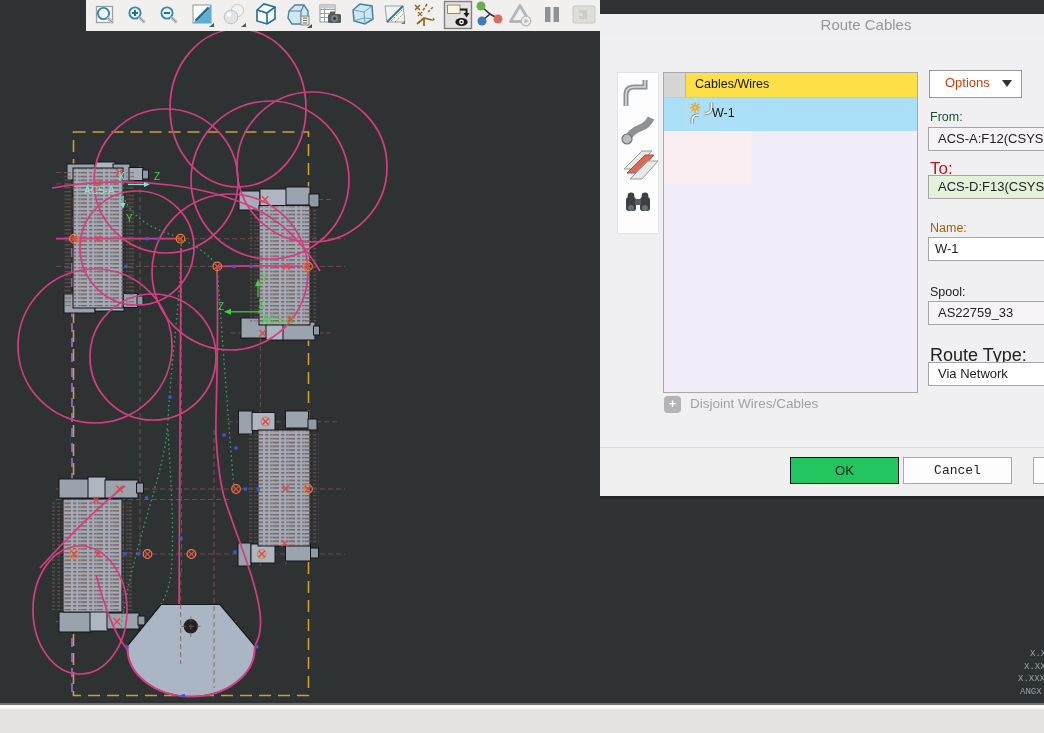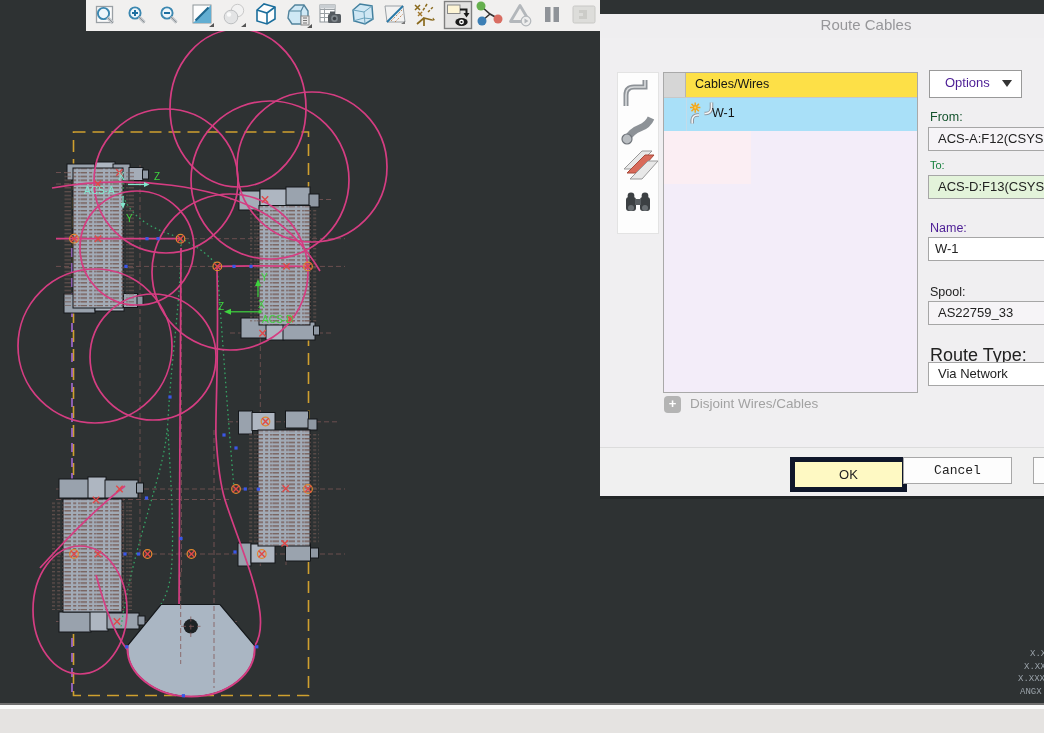--- a/index.html
+++ b/index.html
@@ -380,38 +380,38 @@
       </svg>
       <div class="abs" style="left:48px;top:8px;font-size:12.5px;color:#151515;">W-1</div>
     </div>
     <div class="abs" style="left:0;top:58px;width:87px;height:53px;background:#fbeef3;"></div>
   </div>
 
   <div class="abs" style="left:64px;top:382px;width:17px;height:17px;background:#b4b4b4;border-radius:4px;color:#fff;font-size:13px;font-weight:bold;text-align:center;line-height:16px;">+</div>
   <div class="abs" style="left:90px;top:382px;font-size:13.5px;color:#a2a2a2;">Disjoint Wires/Cables</div>
 
   <div class="abs" style="left:329px;top:56px;width:91px;height:26px;background:#fff;border:1px solid #999;">
-    <div class="abs" style="left:15px;top:4px;font-size:13px;color:#4c1d95;">Options</div>
+    <div class="abs" style="left:15px;top:4px;font-size:13px;color:#c2410c;">Options</div>
     <svg class="abs" style="left:72px;top:9px;" width="11" height="8">
         <path d="M0,0 h10 l-5,7 z" fill="#333"></path>
       </svg>
   </div>
 
   <div class="abs" style="left:330px;top:96px;font-size:12.5px;color:#14532d;">From:</div>
   <div class="abs" style="left:328px;top:113px;width:116px;height:22px;background:#f6f4f7;border:1px solid #a6a6a6;border-right:none;font-size:13px;color:#222;line-height:22px;padding-left:9px;">ACS-A:F12(CSYS</div>
-  <div class="abs" style="left:330px;top:145px;font-size:11px;color:#15803d;">To:</div>
+  <div class="abs" style="left:330px;top:145px;font-size:17px;color:#b91c1c;">To:</div>
   <div class="abs" style="left:328px;top:161px;width:116px;height:22px;background:#e3f3da;border:1px solid #a6a6a6;border-right:none;font-size:13px;color:#222;line-height:22px;padding-left:9px;">ACS-D:F13(CSYS</div>
-  <div class="abs" style="left:330px;top:207px;font-size:12.5px;color:#4c1d95;">Name:</div>
+  <div class="abs" style="left:330px;top:207px;font-size:12.5px;color:#a16207;">Name:</div>
   <div class="abs" style="left:328px;top:223px;width:116px;height:22px;background:#ffffff;border:1px solid #a6a6a6;border-right:none;font-size:13px;color:#222;line-height:22px;padding-left:6px;">W-1</div>
   <div class="abs" style="left:330px;top:271px;font-size:12.5px;color:#222;">Spool:</div>
   <div class="abs" style="left:328px;top:287px;width:116px;height:22px;background:#f6f4f7;border:1px solid #a6a6a6;border-right:none;font-size:13px;color:#222;line-height:22px;padding-left:9px;">AS22759_33</div>
   <div class="abs" style="left:330px;top:331px;font-size:18px;color:#222;">Route Type:</div>
   <div class="abs" style="left:328px;top:348px;width:116px;height:22px;background:#ffffff;border:1px solid #a6a6a6;border-right:none;font-size:13px;color:#222;line-height:22px;padding-left:9px;">Via Network</div>
 
   <div class="abs" style="left:0;top:433px;width:444px;height:45px;background:#f0f0f0;border-top:1px solid #dcdcdc;"></div>
-  <div class="abs" style="left:190px;top:443px;width:107px;height:25px;background:#fef9c3;border:5px solid #0f172a;font-size:13px;color:#222;text-align:center;line-height:25px;">OK</div>
+  <div class="abs" style="left:190px;top:443px;width:107px;height:25px;background:#22c55e;border:1px solid #0f172a;font-size:13px;color:#222;text-align:center;line-height:25px;">OK</div>
   <div class="abs" style="left:303px;top:443px;width:107px;height:25px;background:#fdfdfd;border:1px solid #a8a8a8;font-size:13px;color:#222;text-align:center;line-height:25px;font-family:Liberation Mono, monospace;">Cancel</div>
   <div class="abs" style="left:433px;top:443px;width:20px;height:25px;background:#fdfdfd;border:1px solid #a8a8a8;"></div>
 </div>
 
 <div class="abs" style="left:0;top:703px;width:1044px;height:2px;background:#6f6f6f;"></div>
 <div class="abs" style="left:0;top:705px;width:1044px;height:4px;background:#fafafa;"></div>
 <div class="abs" style="left:0;top:709px;width:1044px;height:24px;background:#e5e3e1;"></div>
 
 </body></html>

